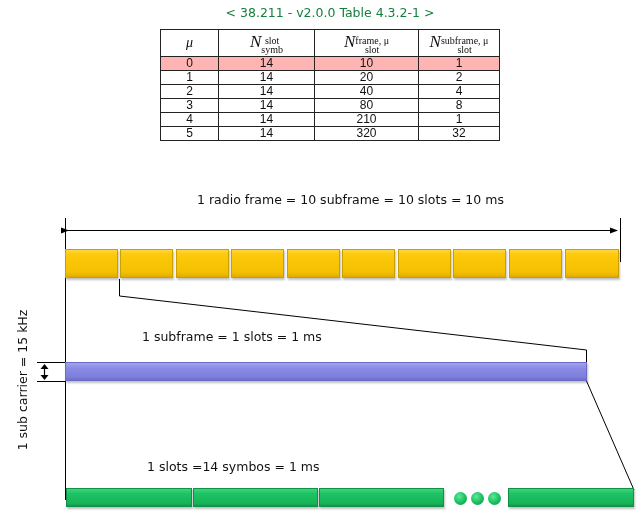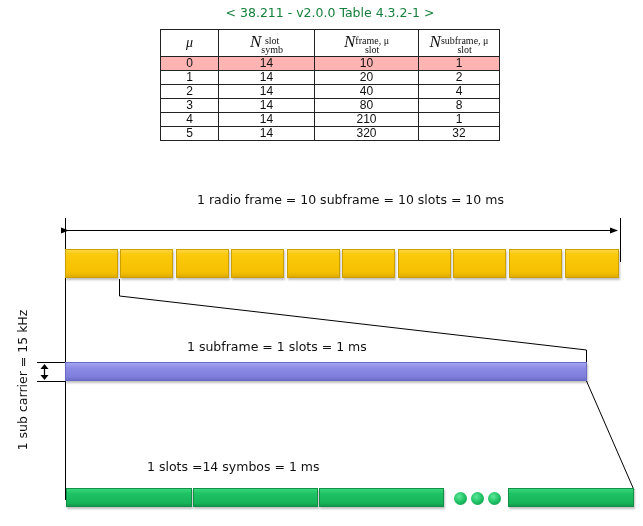--- a/index.html
+++ b/index.html
@@ -124,21 +124,21 @@
   <div class="yblock" style="left:176px;"></div>
   <div class="yblock" style="left:231px;"></div>
   <div class="yblock" style="left:287px;"></div>
   <div class="yblock" style="left:342px;"></div>
   <div class="yblock" style="left:398px;"></div>
   <div class="yblock" style="left:453px;"></div>
   <div class="yblock" style="left:509px;"></div>
   <div class="yblock" style="left:565px; width:54px;"></div>
 </div>
 
-<div class="abs label" style="left:142px; top:339px;margin-left:45px;">1 subframe = 1 slots = 1 ms</div>
+<div class="abs label" style="left:142px; top:329px;">1 subframe = 1 slots = 1 ms</div>
 <div class="pbar"></div>
 
 <div class="vlabel">1 sub carrier = 15 kHz</div>
 
 <div class="abs label" style="left:147px; top:459px;">1 slots =14 symbos = 1 ms</div>
 <div>
   <div class="gblock" style="left:66px; width:126px;"></div>
   <div class="gblock" style="left:193px; width:125px;"></div>
   <div class="gblock" style="left:319px; width:125px;"></div>
   <div>

